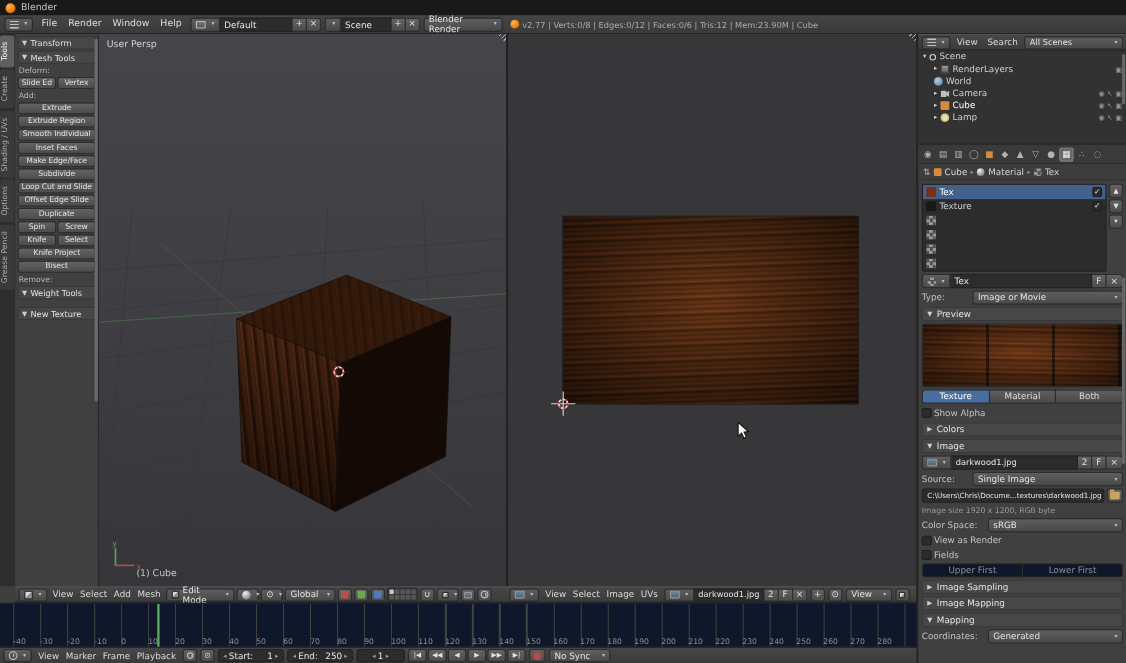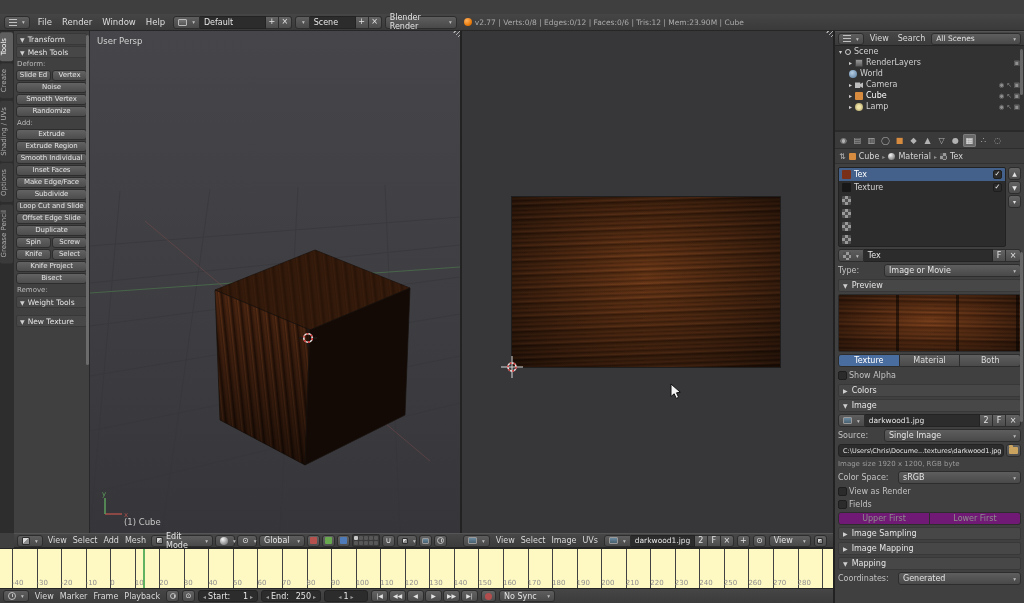--- a/index.html
+++ b/index.html
@@ -101,35 +101,39 @@
 .slot.sel{background:#44618b;color:#fff}
 .si{width:9px;height:9px;border-radius:1px;flex:none}
 .slot .chk{margin-left:auto}
 #slotcol{display:flex;flex-direction:column;gap:1px;width:13px;flex:none}
 .pv{height:58px;border-radius:2px;border:1px solid #2b2b2b;margin-bottom:2px;flex:none;background:repeating-linear-gradient(90deg,transparent 0 57px,rgba(0,0,0,.5) 57px 60px),radial-gradient(ellipse at 50% 45%,rgba(170,90,35,.3),rgba(0,0,0,.55) 100%),repeating-linear-gradient(181deg,#4a2410 0px,#633318 2px,#3a1c0c 4px,#703a1c 6px,#2e1408 8px,#5a2d14 11px,#3f1f0e 13px)}
 .segs{display:flex;margin-bottom:2px;flex:none;height:13px}
 .seg{flex:1;display:inline-flex;align-items:center;justify-content:center;font-size:8px;color:#ddd;background:linear-gradient(#5e5e5e,#4a4a4a);border:1px solid #2d2d2d;border-left-width:0}
 .seg:first-of-type{border-left-width:1px;border-radius:3px 0 0 3px}
 .seg:last-of-type{border-radius:0 3px 3px 0}
 .segs.blue1 .seg:first-of-type{background:#4a6da0;color:#fff}
-.segs.dis .seg{color:#8e8e8e;background:#701a75}
+.segs.dis .seg{color:#8e8e8e;background:#0f172a}
 #props-scroll{position:absolute;right:1px;top:120px;width:3px;height:170px;background:#666;border-radius:2px}
 
-#timeline{left:0;top:548px;width:833px;height:40px;background:#fef9c3;border-top:1px solid #242424;overflow:hidden}
+#timeline{left:0;top:548px;width:833px;height:40px;background:#0f172a;border-top:1px solid #242424;overflow:hidden}
 #timeline .tgrid{position:absolute;inset:0;background:repeating-linear-gradient(90deg,#424242 0 1px,transparent 1px 24.55px);background-position:12px 0}
 #ticks{position:absolute;left:12px;bottom:1px;display:flex}
 .tick{width:24.55px;flex:none;font-size:7px;color:#8e8e8e}
 #playhead{position:absolute;left:143px;top:0;width:2px;height:40px;background:#61b361}
 #timectl{left:0;top:588px;width:833px;height:15px;background:linear-gradient(#464646,#3b3b3b);border-top:1px solid #252525;display:flex;align-items:center;gap:3px;padding:0 3px}
 </style>
 </head>
 <body>
 
 <div id="app">
 
+  <div id="titlebar" class="abs">
+    <span class="logo"></span>
+    <span>Blender</span>
+  </div>
 
   <div id="menubar" class="abs">
     <span class="drop h13">
         <span class="i-lines"></span>
       </span>
     <span class="row">
 
     <span class="menu">File</span>
         <span class="menu">Render</span>
         <span class="menu">Window</span>
@@ -175,26 +179,20 @@
       </div>
     <div class="shelf-hdr">
         <span class="tri">▼</span>
         <span>Mesh Tools</span>
       </div>
     <div class="tlbl">Deform:</div>
     <div class="tsplit">
       <div class="btn tbtn">Slide Ed</div>
       <div class="btn tbtn">Vertex</div>
     </div>
-    <div>
-
-    <div class="btn tbtn">Noise</div>
-        <div class="btn tbtn">Smooth Vertex</div>
-        <div class="btn tbtn">Randomize</div>
-      </div>
     <div class="tlbl">Add:</div>
     <div>
 
     <div class="btn tbtn">Extrude</div>
         <div class="btn tbtn">Extrude Region</div>
         <div class="btn tbtn">Smooth Individual</div>
         <div class="btn tbtn">Inset Faces</div>
         <div class="btn tbtn">Make Edge/Face</div>
         <div class="btn tbtn">Subdivide</div>
         <div class="btn tbtn">Loop Cut and Slide</div>

